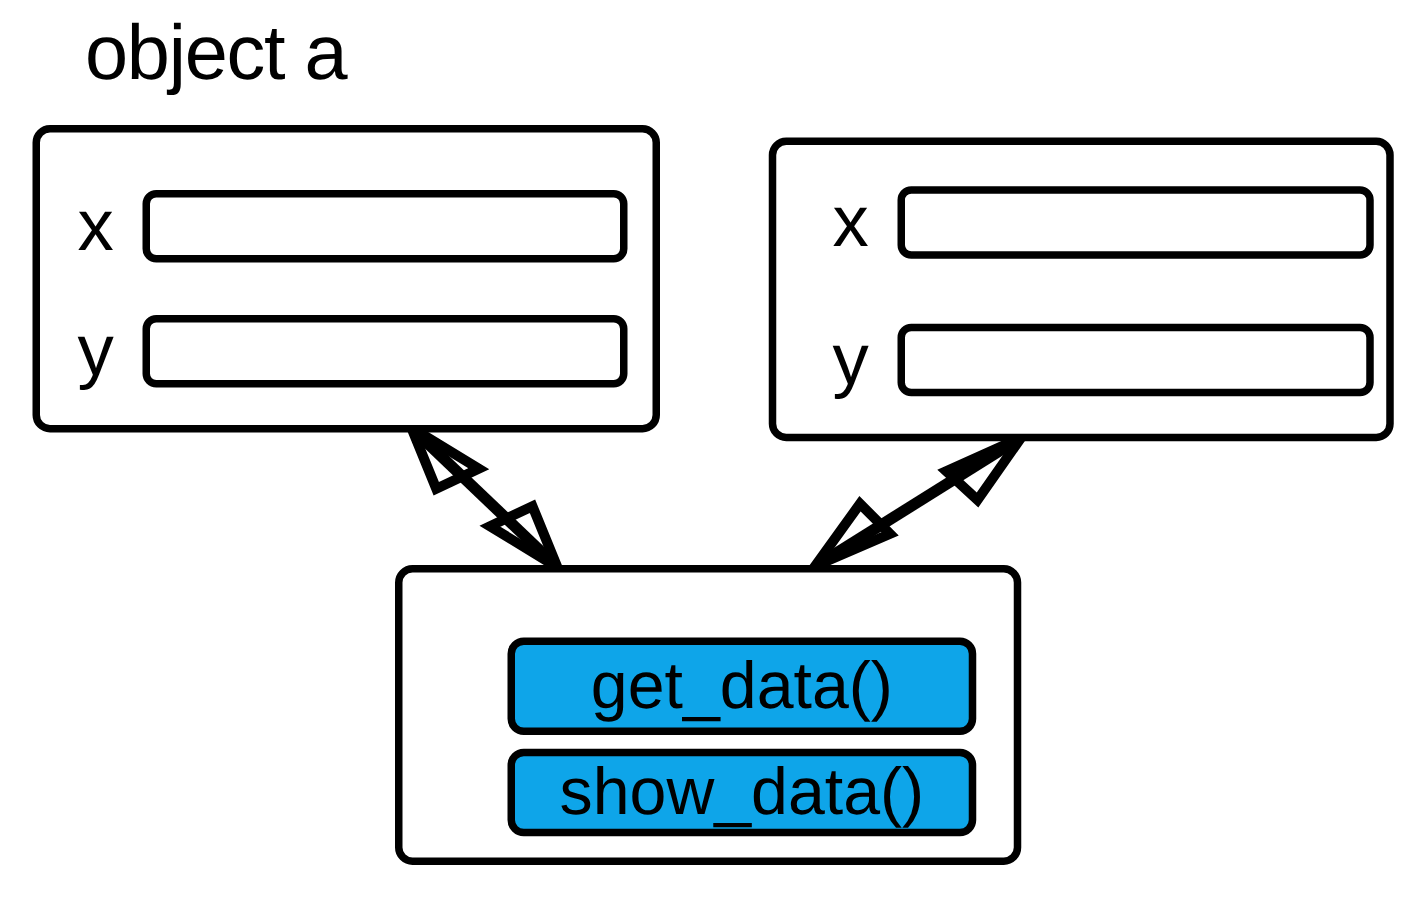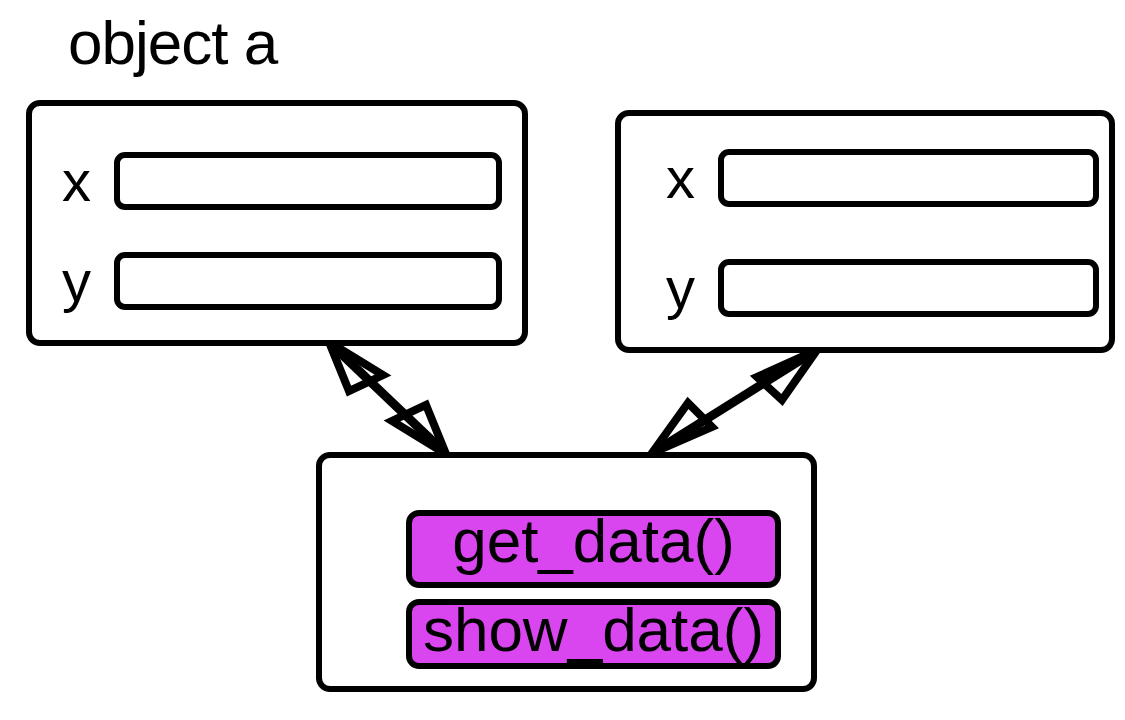--- a/index.html
+++ b/index.html
@@ -54,25 +54,26 @@
     border-radius: 11px;
     background: #ffffff;
     flex: 1 1 auto;
     height: 58px;
   }
   .method-box {
     position: absolute;
     box-sizing: border-box;
     border: 6px solid #000000;
     border-radius: 13px;
-    background: #d946ef;
+    background: #0ea5e9;
     display: flex;
+    align-items: center;
     justify-content: center;
     font-family: "Liberation Sans", sans-serif;
-    font-size: 62px;
+    font-size: 53px;
     line-height: 50px;
     color: #000000;
     white-space: nowrap;
   }
   #links {
     position: absolute;
     left: 0;
     top: 0;
     width: 1125px;
     height: 720px;

